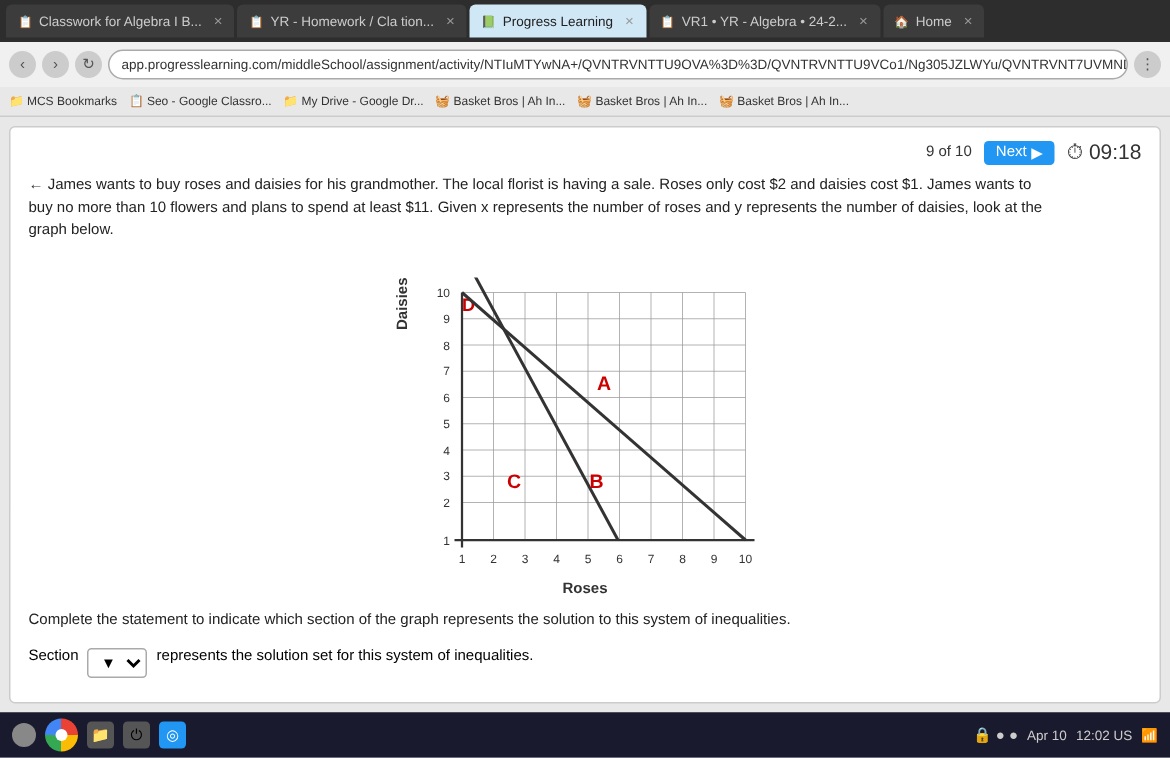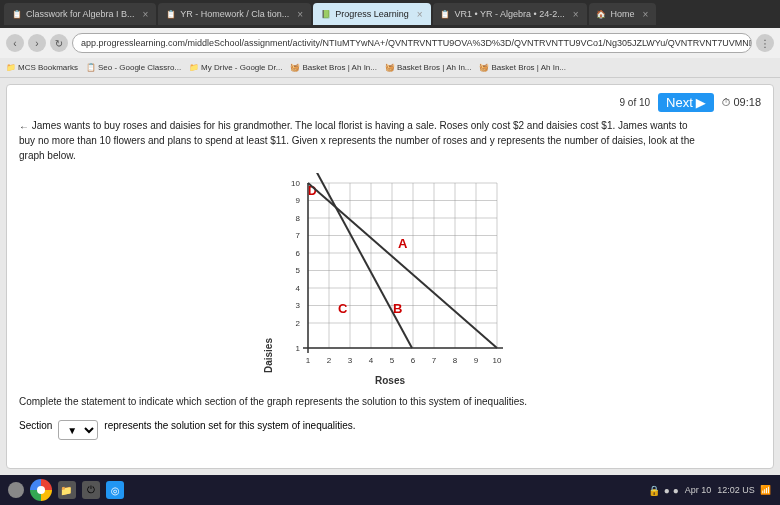--- a/index.html
+++ b/index.html
@@ -146,56 +146,56 @@
       font-size: 10px;
       color: #333;
     }
 
     .next-btn {
       background: #2196F3;
       color: white;
       border: none;
       padding: 2px 8px;
       border-radius: 3px;
-      font-size: 13px;
+      font-size: 10px;
       cursor: pointer;
       display: flex;
       align-items: center;
       gap: 3px;
     }
 
     .timer {
-      font-size: 11px;
+      font-size: 14px;
       color: #333;
     }
 
     .question-text {
       font-size: 10px;
       color: #222;
       line-height: 1.5;
-      margin-bottom: 10px;
+      margin-bottom: 24px;
       max-width: 680px;
     }
 
     .question-text .arrow {
       color: #333;
       font-weight: bold;
     }
 
     .graph-area {
       display: flex;
       justify-content: center;
       align-items: flex-start;
       margin-bottom: 10px;
     }
 
     .graph-container {
       position: relative;
       display: flex;
-      align-items: flex-end;
+      align-items: flex-start;
     }
 
     .y-axis-label {
       writing-mode: vertical-rl;
       transform: rotate(180deg);
       font-size: 10px;
       color: #333;
       margin-right: 4px;
       font-weight: bold;
     }

